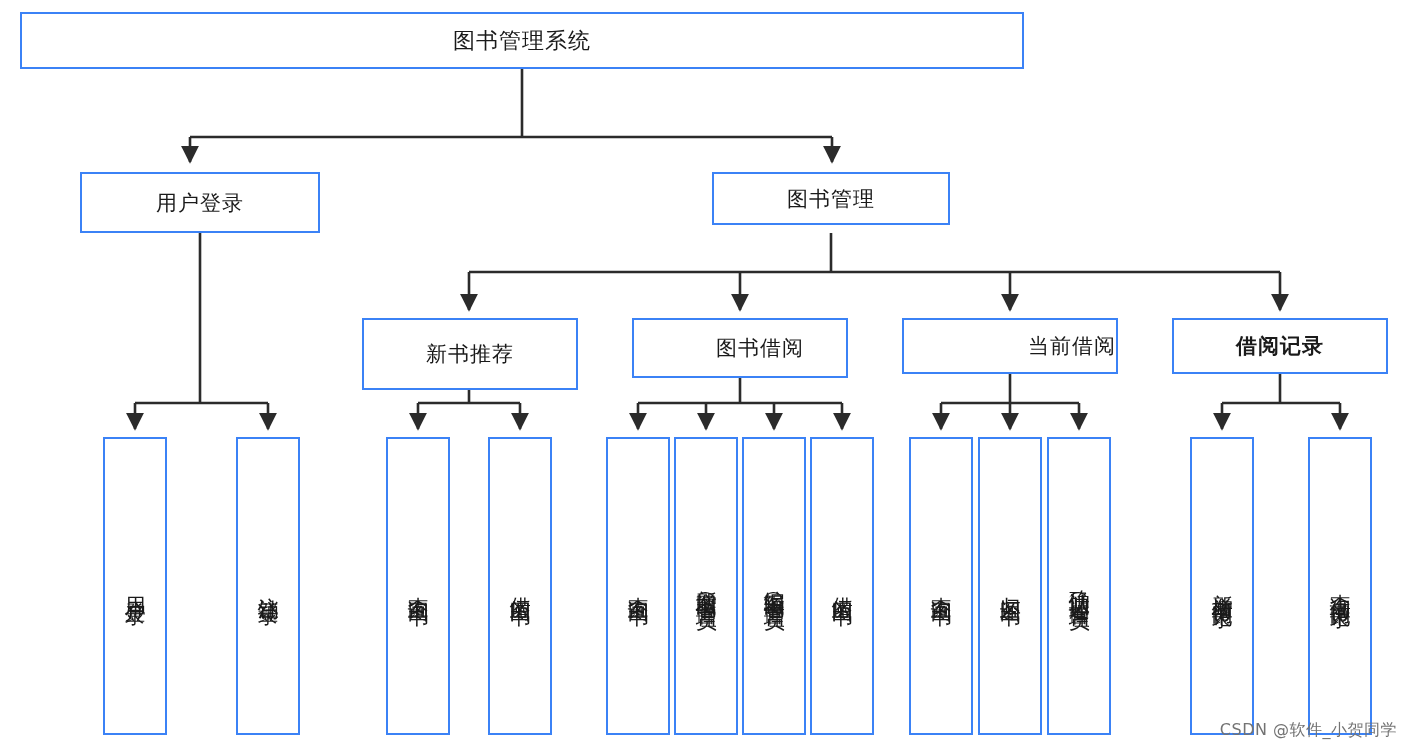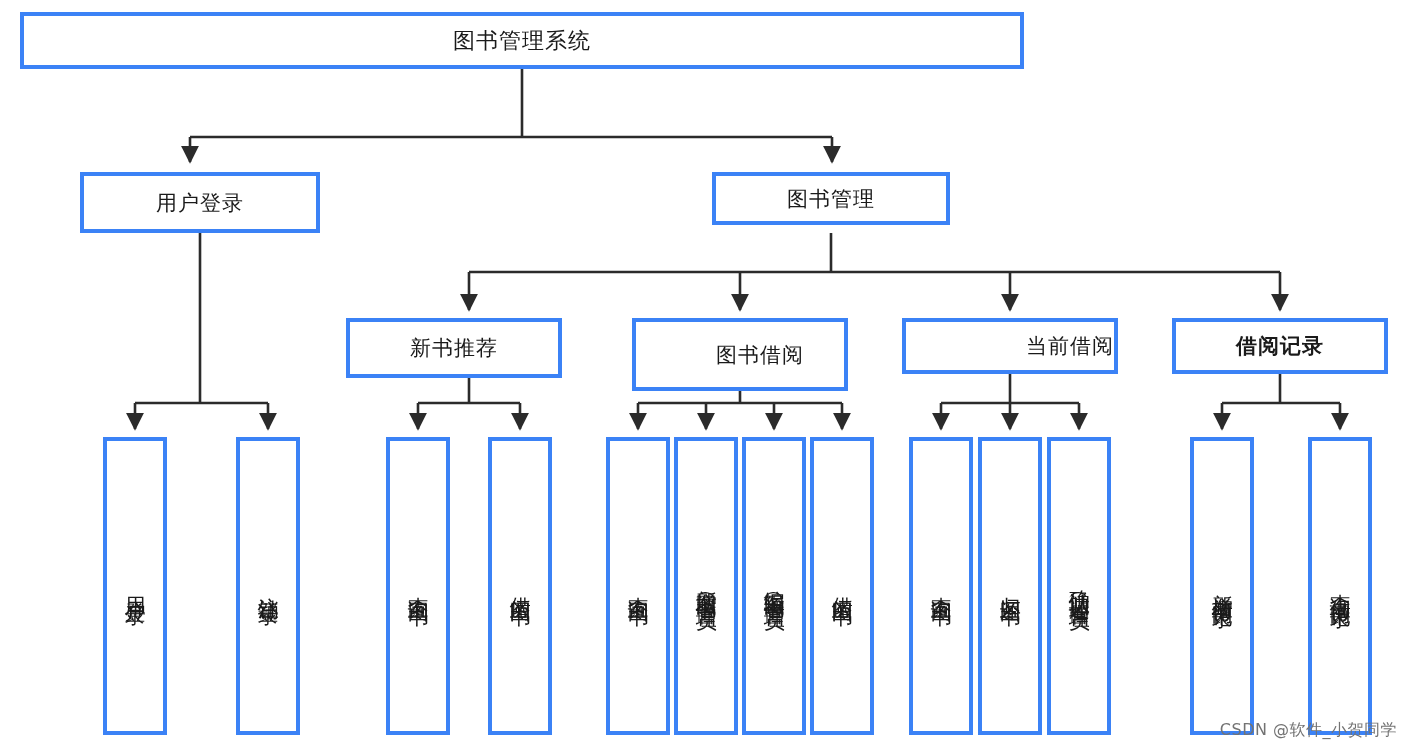--- a/index.html
+++ b/index.html
@@ -21,21 +21,21 @@
     position: absolute;
     left: 0;
     top: 0;
     width: 1405px;
     height: 747px;
     pointer-events: none;
   }
   .node {
     position: absolute;
     box-sizing: border-box;
-    border: 4px solid #3b82f6;
+    border: 2px solid #3b82f6;
     background: #ffffff;
     display: flex;
     align-items: center;
     justify-content: center;
     color: #1a1a1a;
   }
   .node .label {
     display: block;
     text-align: center;
     letter-spacing: 1px;
@@ -125,24 +125,24 @@
     <span class="label">图书管理系统</span>
   </div>
 
   <div class="node level1" style="left:80px; top:172px; width:240px; height:61px;">
     <span class="label">用户登录</span>
   </div>
   <div class="node level1" style="left:712px; top:172px; width:238px; height:53px;">
     <span class="label">图书管理</span>
   </div>
 
-  <div class="node level2" style="left:346px; top:318px; width:216px; height:60px;">
+  <div class="node level2" style="left:362px; top:318px; width:216px; height:72px;">
     <span class="label">新书推荐</span>
   </div>
-  <div class="node level2" style="left:632px; top:318px; width:216px; height:73px;padding-left:40px;">
+  <div class="node level2" style="left:632px; top:318px; width:216px; height:60px;padding-left:40px;">
     <span class="label">图书借阅</span>
   </div>
   <div class="node level2" style="left:902px; top:318px; width:216px; height:56px;justify-content:flex-end;">
     <span class="label">当前借阅</span>
   </div>
   <div class="node level2" style="left:1172px; top:318px; width:216px; height:56px;font-weight:bold;">
     <span class="label">借阅记录</span>
   </div>
 
   <div class="node leaf" style="left:103px; top:437px; width:64px; height:298px;">

